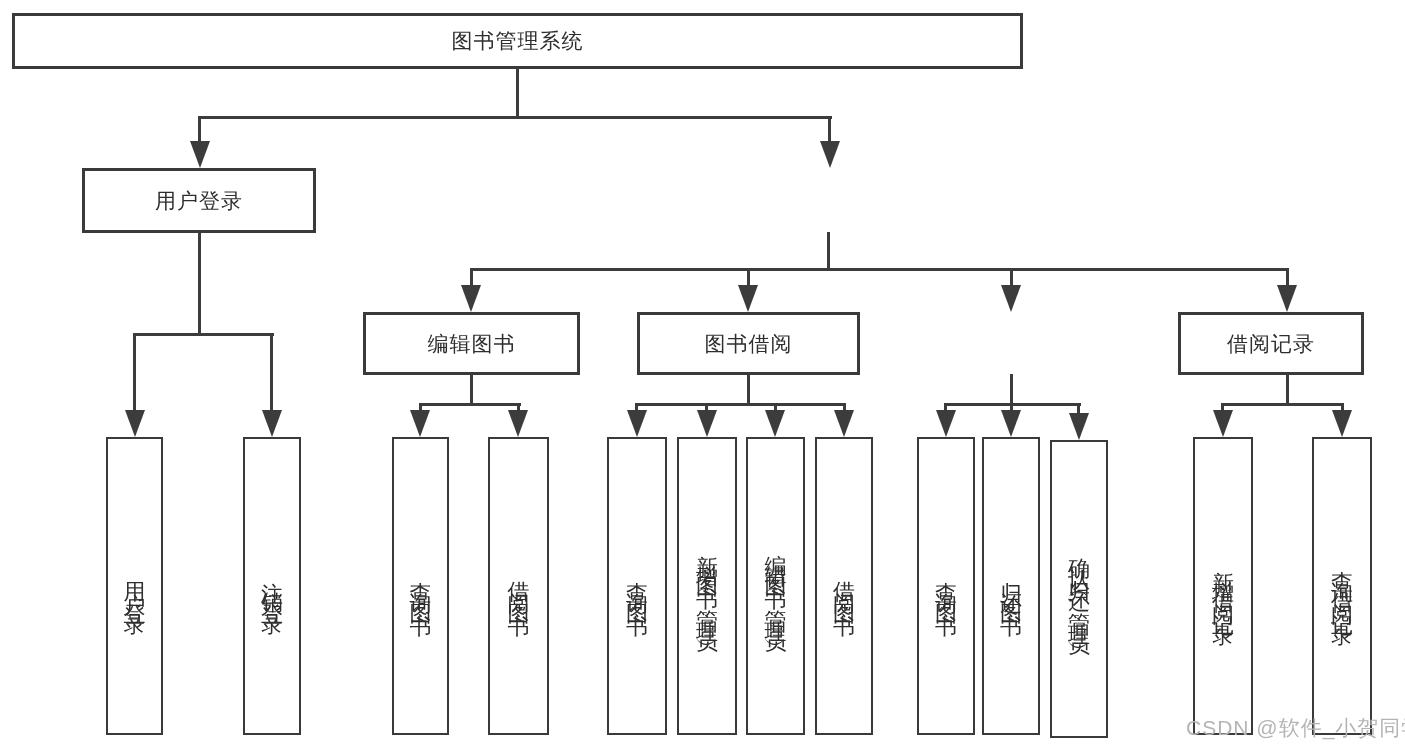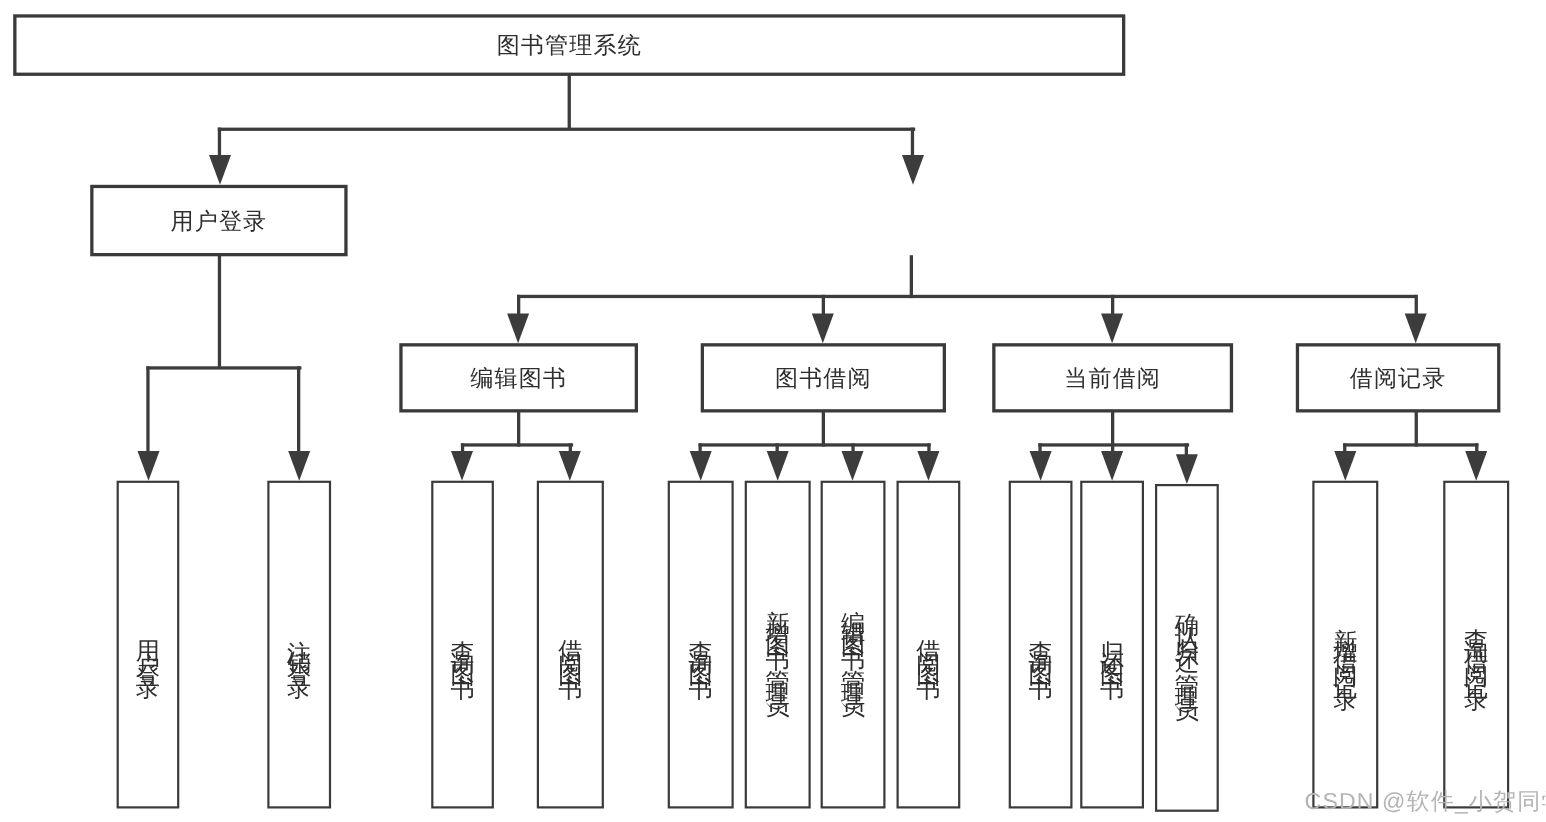--- a/index.html
+++ b/index.html
@@ -70,23 +70,20 @@
   <div class="arrow" style="left:461px;top:285px;"></div>
   <div class="arrow" style="left:738px;top:285px;"></div>
   <div class="arrow" style="left:1001px;top:285px;"></div>
   <div class="arrow" style="left:1277px;top:285px;"></div>
 
   <div class="box" style="left:363px;top:312px;width:217px;height:63px;">
     <span>编辑图书</span>
   </div>
   <div class="box" style="left:637px;top:312px;width:223px;height:63px;">
     <span>图书借阅</span>
-  </div>
-  <div class="box" style="left:902px;top:312px;width:219px;height:63px;">
-    <span>当前借阅</span>
   </div>
   <div class="box" style="left:1178px;top:312px;width:186px;height:63px;">
     <span>借阅记录</span>
   </div>
 
   <div class="vline" style="left:470px;top:374px;height:32px;"></div>
   <div class="hline" style="left:419px;top:403px;width:102px;"></div>
   <div class="vline" style="left:419px;top:403px;height:9px;"></div>
   <div class="vline" style="left:517px;top:403px;height:9px;"></div>
   <div class="arrow" style="left:410px;top:410px;"></div>

